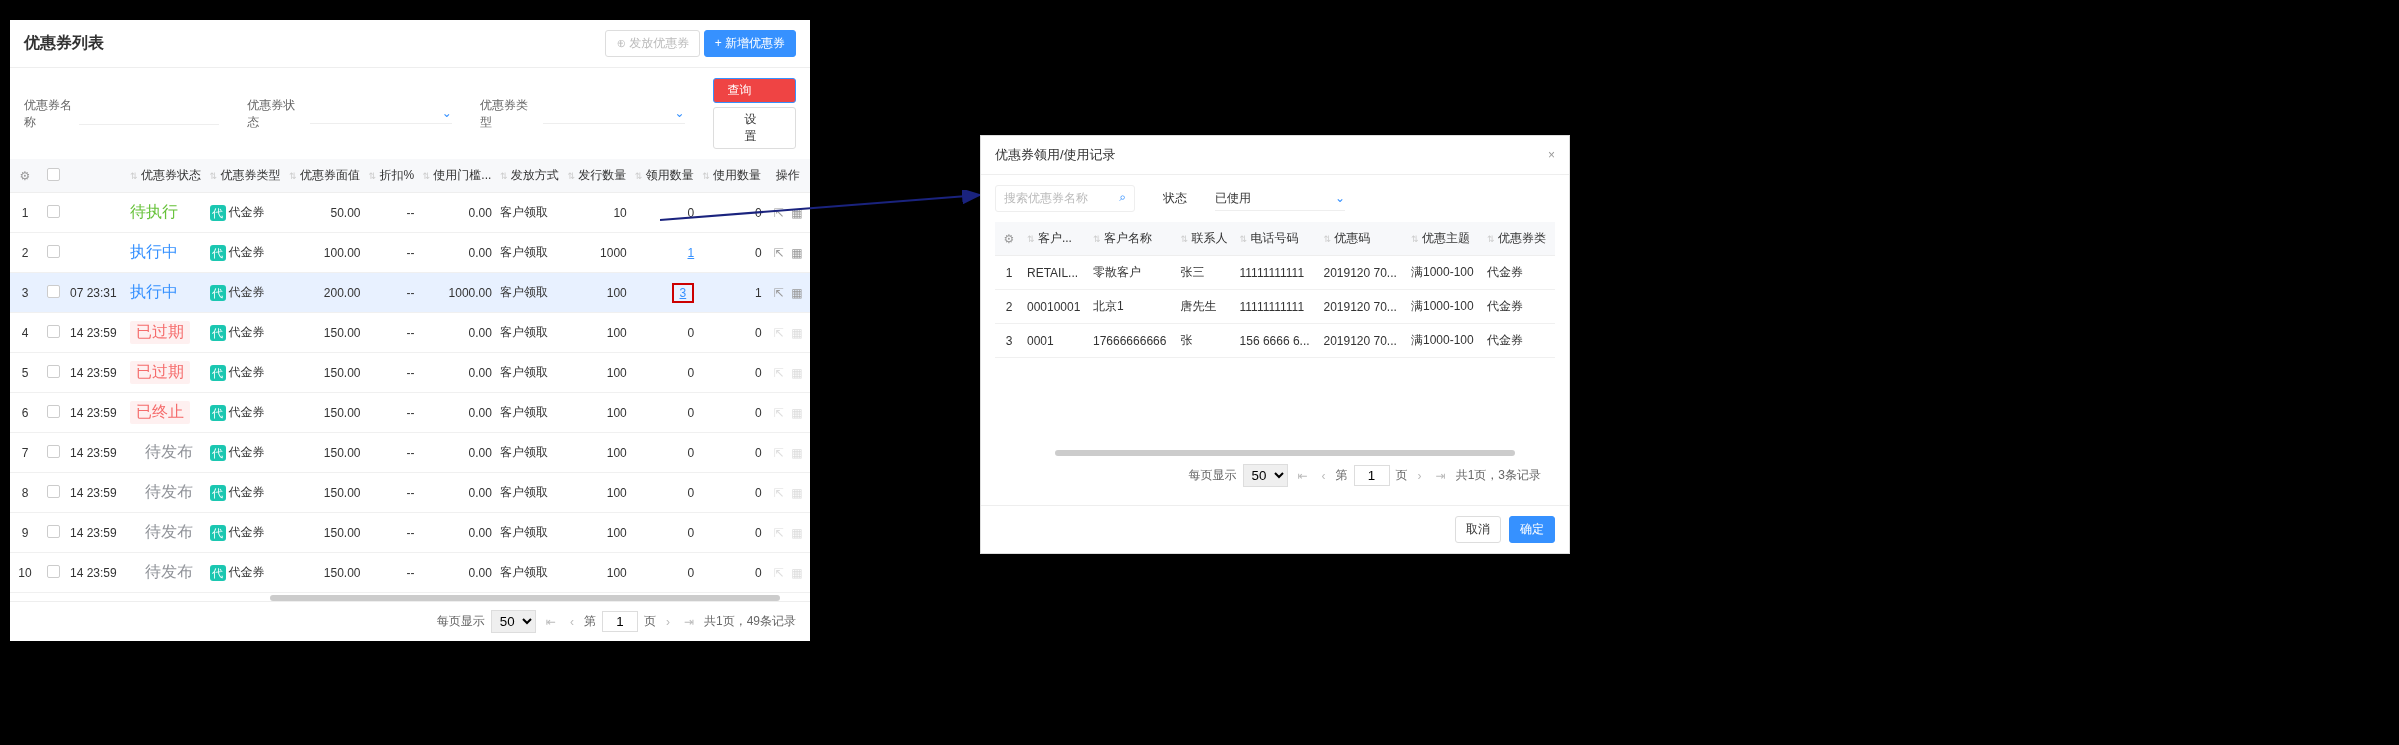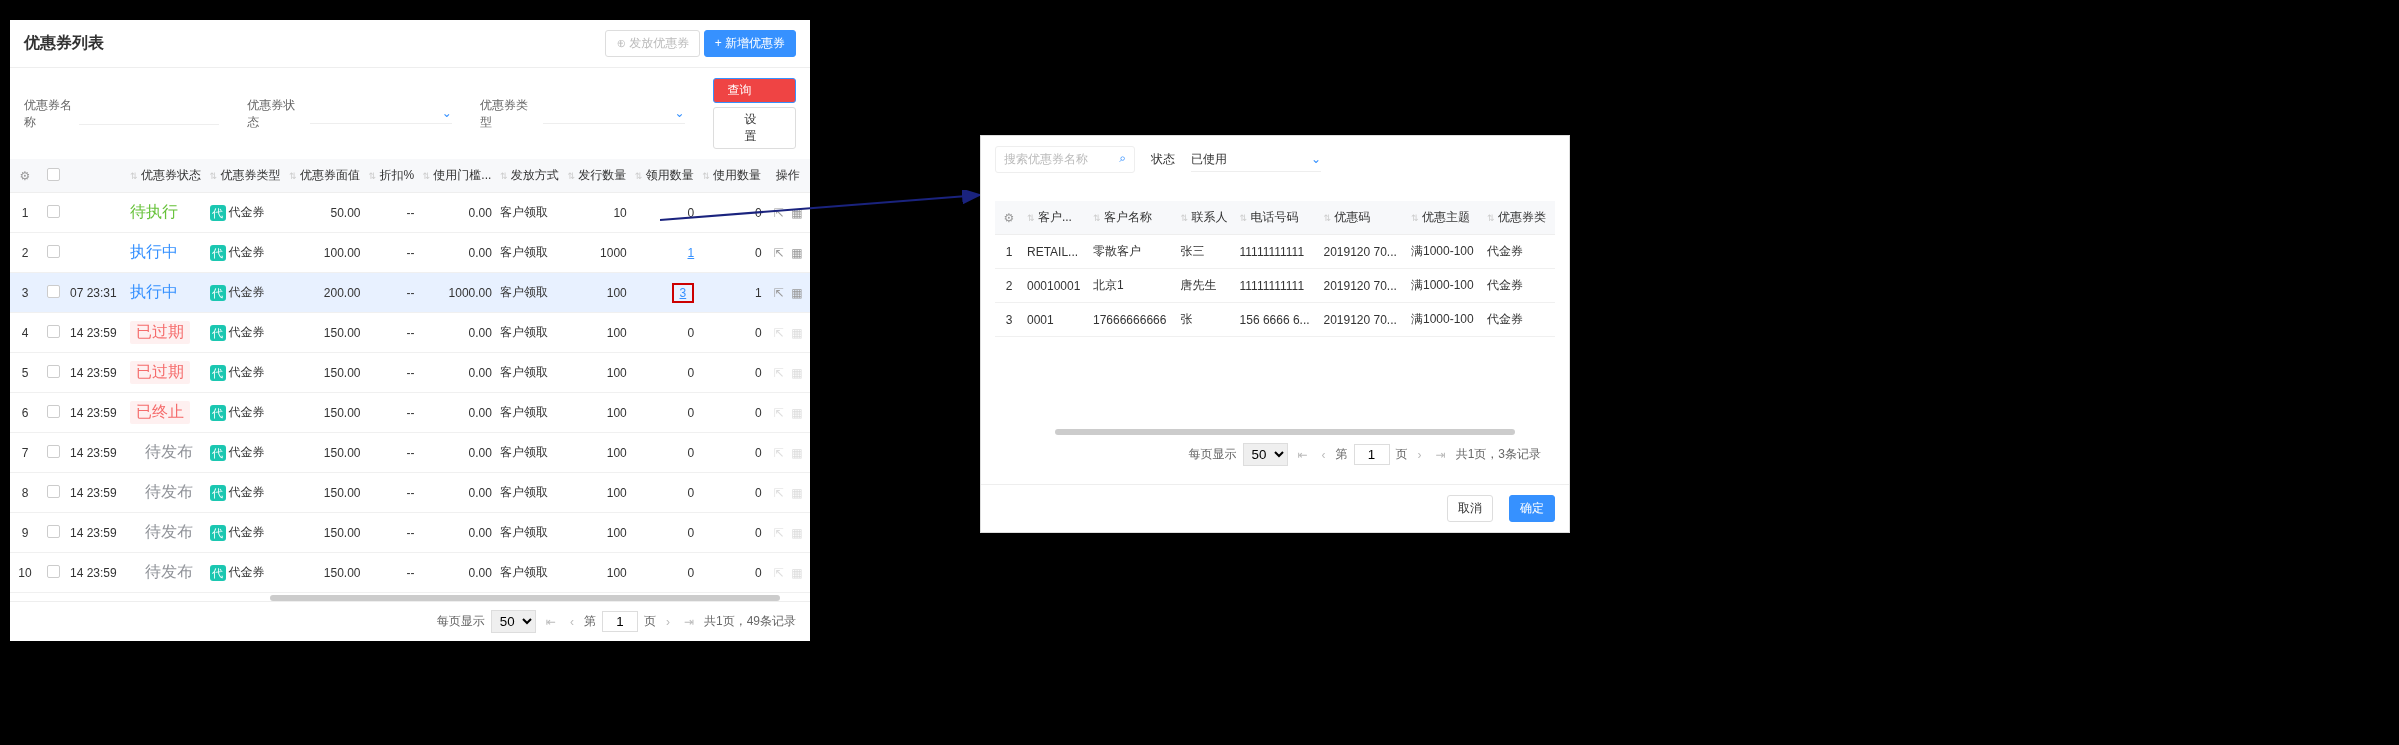--- a/index.html
+++ b/index.html
@@ -43,23 +43,23 @@
 .action-icons.disabled { color: #ddd; }
 .clickable-num { color: #3691ff; text-decoration: underline; cursor: pointer; }
 .red-box { border: 2px solid #c00; padding: 1px 6px; display: inline-block; }
 .pager { display: flex; align-items: center; justify-content: flex-end; padding: 8px 14px; gap: 6px; font-size: 12px; color: #666; border-top: 1px solid #eee; }
 .pager .pg-input { border: 1px solid #ddd; width: 36px; text-align: center; padding: 2px; }
 .pager .pg-btn { color: #bbb; cursor: pointer; padding: 0 4px; }
 .pager select { border: 1px solid #ddd; padding: 2px 4px; }
 .arrow-line { position: absolute; pointer-events: none; }
 .modal-header { display: flex; justify-content: space-between; align-items: center; padding: 10px 14px; border-bottom: 1px solid #eee; }
 .modal-body { padding: 10px 14px; }
-.modal-search { display: flex; align-items: center; gap: 16px; margin-bottom: 28px; }
+.modal-search { display: flex; align-items: center; gap: 28px; margin-bottom: 10px; }
 .search-input { border: 1px solid #eee; border-radius: 3px; padding: 4px 8px; width: 140px; color: #bbb; position: relative; }
-.modal-footer { display: flex; justify-content: flex-end; padding: 10px 14px; border-top: 1px solid #eee; gap: 16px; align-items: center; }
+.modal-footer { display: flex; justify-content: flex-end; padding: 10px 14px; border-top: 1px solid #eee; gap: 8px; align-items: center; }
 .chevron { color: #3691ff; }
 .scrollbar-hint { height: 6px; background: #ccc; margin: 2px 30px 0 260px; border-radius: 3px; }
 .icon-search::before { content: "⌕"; color: #3691ff; }
 .action-icon { display: inline-block; width: 14px; margin: 0 2px; }
 </style>
 </head>
 <body>
 
 <div class="panel-left">
 
@@ -286,20 +286,24 @@
 <svg class="arrow-line" style="left:660px;top:190px;width:330px;height:40px">
   <defs>
       <marker id="ah" markerWidth="10" markerHeight="8" refX="9" refY="4" orient="auto">
         <polygon points="0 0, 10 4, 0 8" fill="#1a237e"></polygon>
       </marker>
     </defs>
   <line x1="0" y1="30" x2="320" y2="5" stroke="#1a237e" stroke-width="2" marker-end="url(#ah)"></line>
 </svg>
 
 <div class="panel-right">
+  <div class="modal-header">
+    <span style="font-size:13px">优惠券领用/使用记录</span>
+    <span style="color:#999;cursor:pointer">×</span>
+  </div>
   <div class="modal-body">
     <div class="modal-search">
       <span class="search-input"><span>搜索优惠券名称</span> <span class="icon-search" style="float:right"></span></span>
       <span>状态</span>
       <span class="filter-select" style="width:130px">
           <span>已使用</span>
           <span class="chevron">⌄</span>
         </span>
     </div>
     <table class="table">

